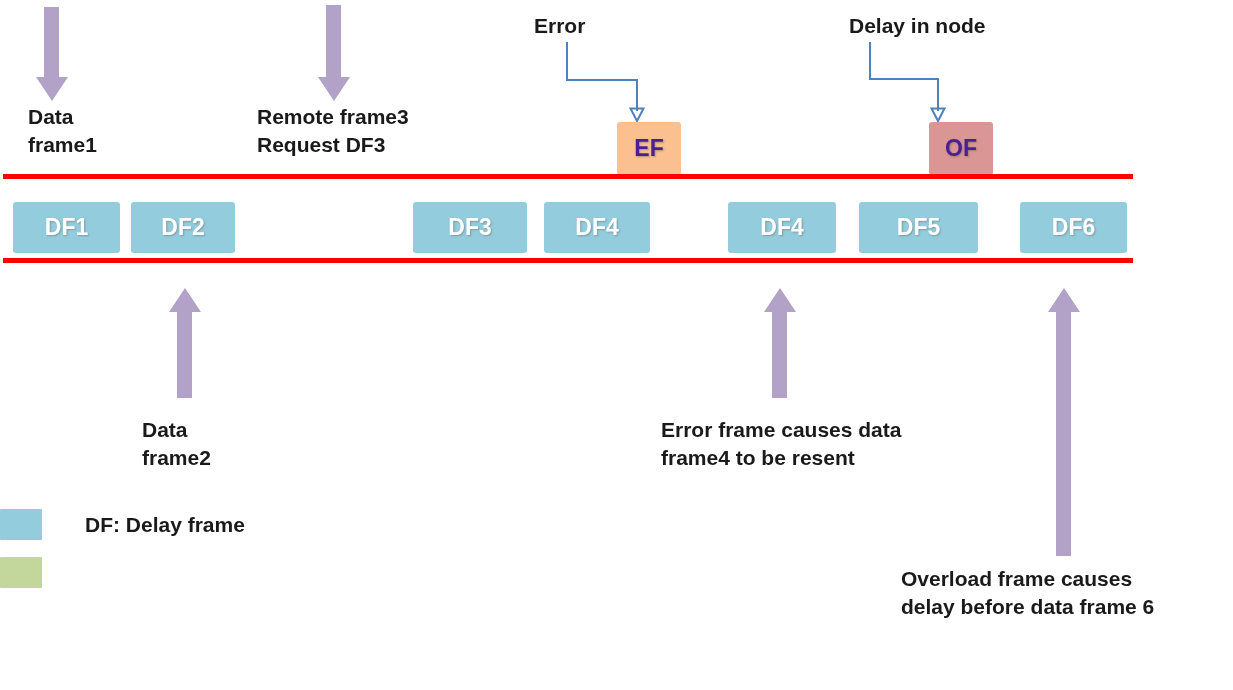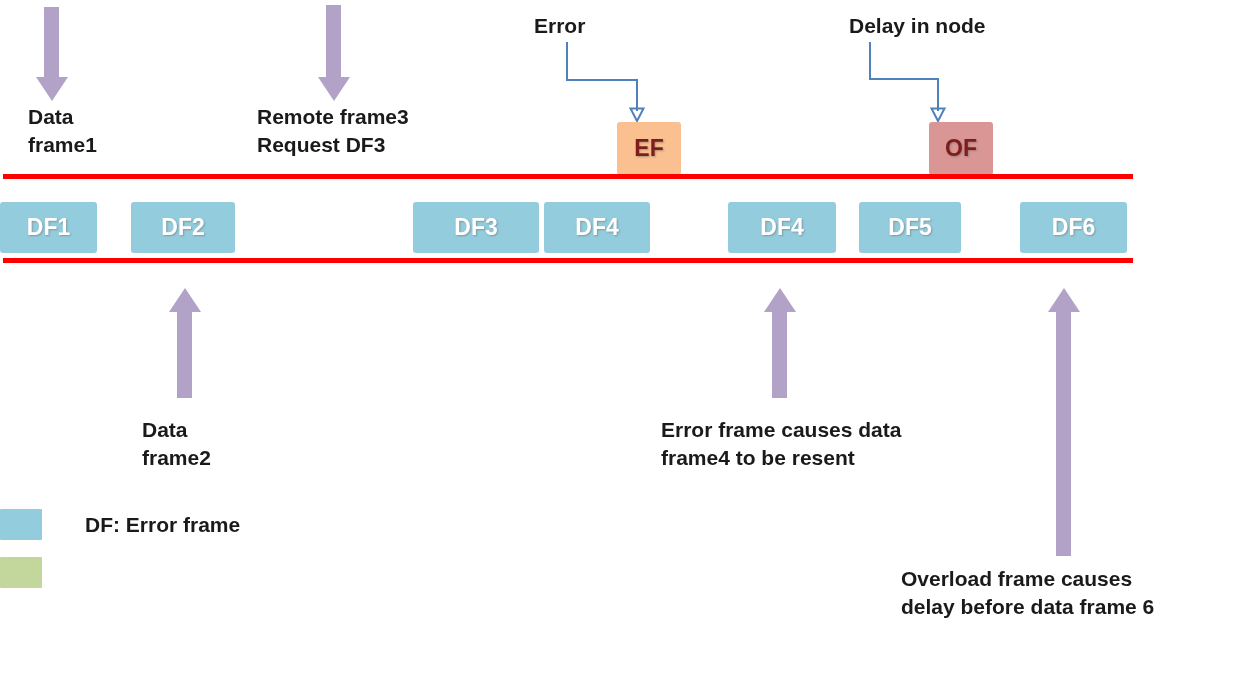--- a/index.html
+++ b/index.html
@@ -26,21 +26,21 @@
     position:absolute;top:202px;height:51px;border-radius:3px;
     display:flex;align-items:center;justify-content:center;
     color:#fff;font-size:23px;font-weight:bold;
     text-shadow:1px 1px 2px rgba(110,110,110,.55);
   }
   .frame-box.data{background:var(--blue);}
   .frame-box.remote{background:var(--green);}
   .special-box{
     position:absolute;top:122px;width:64px;height:53px;border-radius:3px;
     display:flex;align-items:center;justify-content:center;
-    color:#7f1d1d;font-size:23px;font-weight:bold;
+    color:#4c1d95;font-size:23px;font-weight:bold;
     text-shadow:1px 1px 2px rgba(110,110,110,.55);
   }
   .special-box.error{background:var(--orange);}
   .special-box.overload{background:var(--rose);}
 
   
   .note{
     position:absolute;color:var(--ink);font-size:21px;font-weight:bold;
     line-height:1.33;white-space:pre-line;
   }
@@ -99,26 +99,26 @@
       <polygon points="938,121 931.5,108.5 944.5,108.5" fill="none" stroke="#4F81BD" stroke-width="2" stroke-linejoin="miter"></polygon>
     </g>
   </svg>
 
   <div class="special-box error" style="left:617px;">EF</div>
   <div class="special-box overload" style="left:929px;">OF</div>
 
   <div class="bus-line top"></div>
   <div class="bus-line bottom"></div>
 
-  <div class="frame-box data" style="left:0;width:97px;">DF1</div>
+  <div class="frame-box data" style="left:13px;width:107px;">DF1</div>
   <div class="frame-box data" style="left:131px;width:104px;">DF2</div>
-  <div class="frame-box data" style="left:413px;width:126px;">DF3</div>
+  <div class="frame-box data" style="left:413px;width:114px;">DF3</div>
   <div class="frame-box data" style="left:544px;width:106px;">DF4</div>
   <div class="frame-box data" style="left:728px;width:108px;">DF4</div>
-  <div class="frame-box data" style="left:859px;width:102px;">DF5</div>
+  <div class="frame-box data" style="left:859px;width:119px;">DF5</div>
   <div class="frame-box data" style="left:1020px;width:107px;">DF6</div>
 
   <div class="parrow up" style="left:169px;top:288px;height:110px;">
     <div class="head"></div>
     <div class="shaft" style="height:86px;"></div>
   </div>
   <div class="parrow up" style="left:764px;top:288px;height:110px;">
     <div class="head"></div>
     <div class="shaft" style="height:86px;"></div>
   </div>
@@ -130,20 +130,20 @@
   <div class="note" style="left:142px;top:416px;">Data
 frame2</div>
   <div class="note" style="left:661px;top:416px;">Error frame causes data
 frame4 to be resent</div>
   <div class="note" style="left:901px;top:565px;">Overload frame causes
 delay before data frame 6</div>
 
   <div class="legend">
     <div class="legend-row">
       <div class="legend-swatch data"></div>
-      <div class="legend-label">DF: Error frame</div>
+      <div class="legend-label">DF: Delay frame</div>
     </div>
     <div class="legend-row">
       <div class="legend-swatch remote"></div>
     </div>
   </div>
 
 </div>
 
 </body></html>

